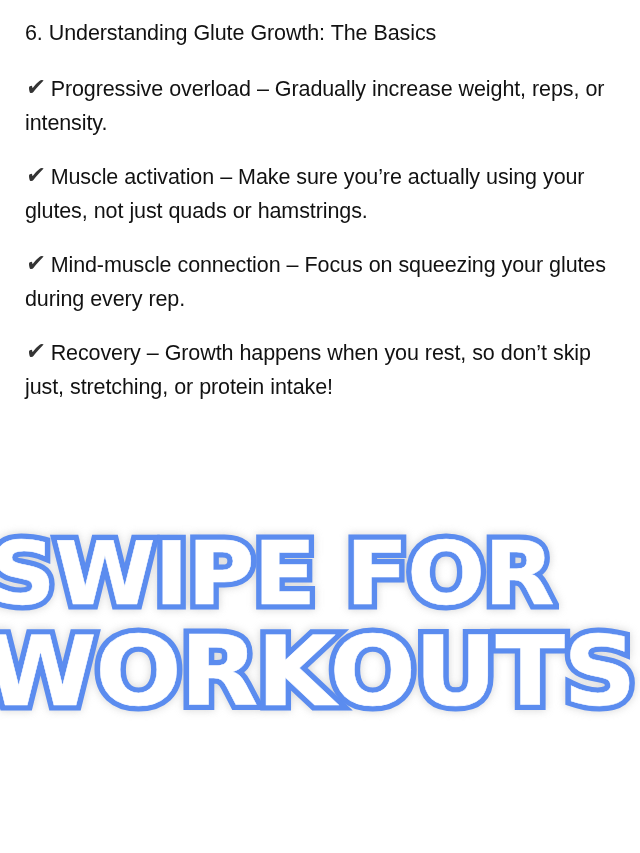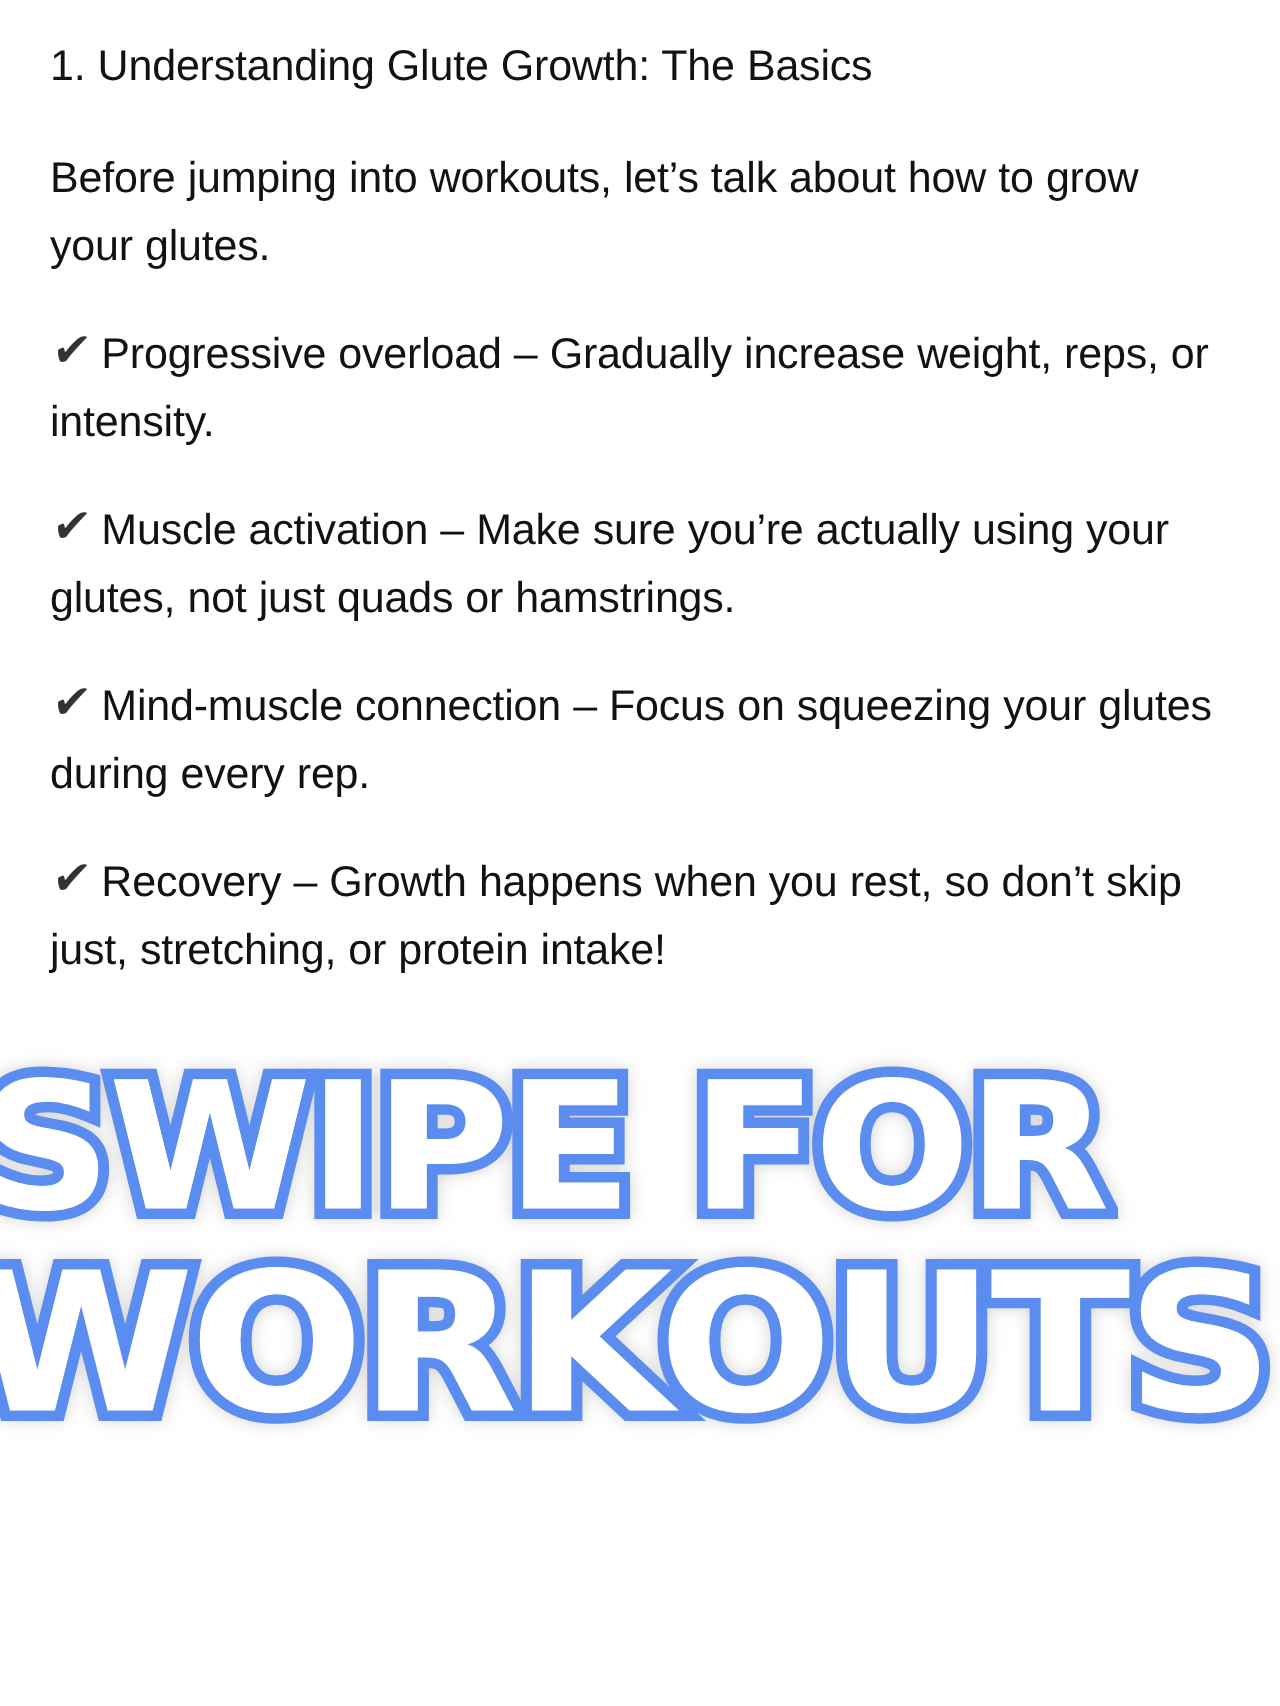--- a/index.html
+++ b/index.html
@@ -138,23 +138,22 @@
     transform: scaleX(1.06);
   }
 </style>
 </head>
 <body style="background: rgb(255, 255, 255);">
 
 <div class="page">
 
   <div class="article">
 
-    <p class="para heading" style="color: rgb(18, 18, 18);">1. Understanding Glute Growth: The Basics</p>
+    <p class="para heading" style="color: rgb(18, 18, 18);">6. Understanding Glute Growth: The Basics</p>
 
-    <p class="para" style="color: rgb(18, 18, 18);">Before jumping into workouts, let’s talk about how to grow your glutes.</p>
 
     <p class="para" style="color: rgb(18, 18, 18);">
       <span class="check">✔</span><span>Progressive overload – Gradually increase weight, reps, or intensity.</span>
     </p>
 
     <p class="para" style="color: rgb(18, 18, 18);">
       <span class="check">✔</span><span>Muscle activation – Make sure you’re actually using your glutes, not just quads or hamstrings.</span>
     </p>
 
     <p class="para" style="color: rgb(18, 18, 18);">

